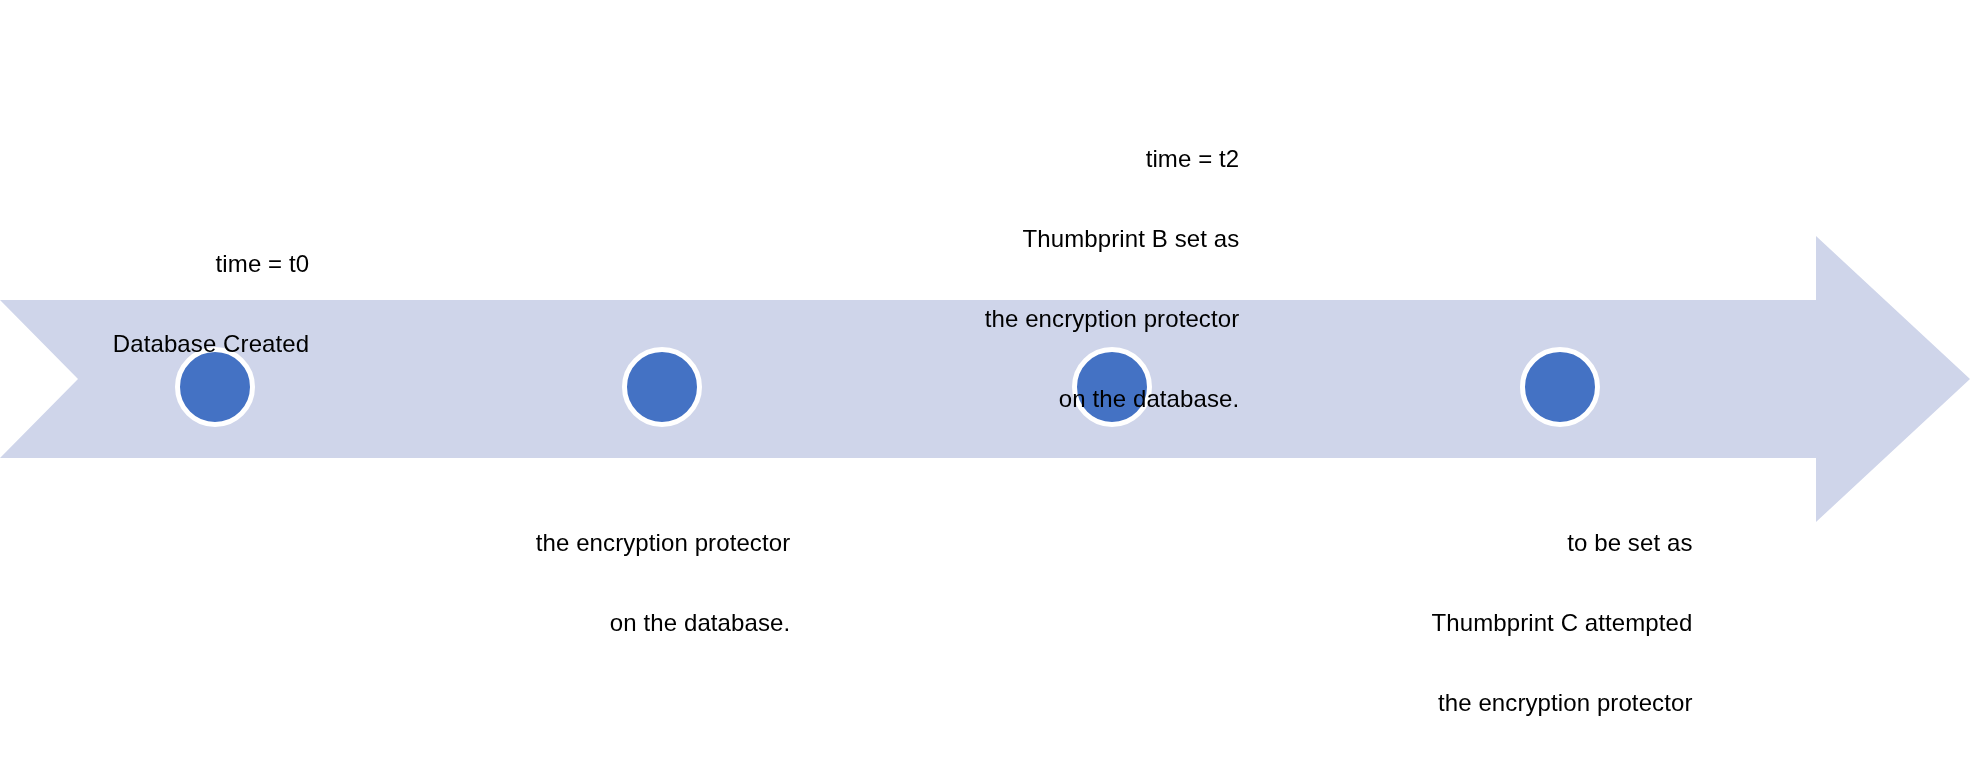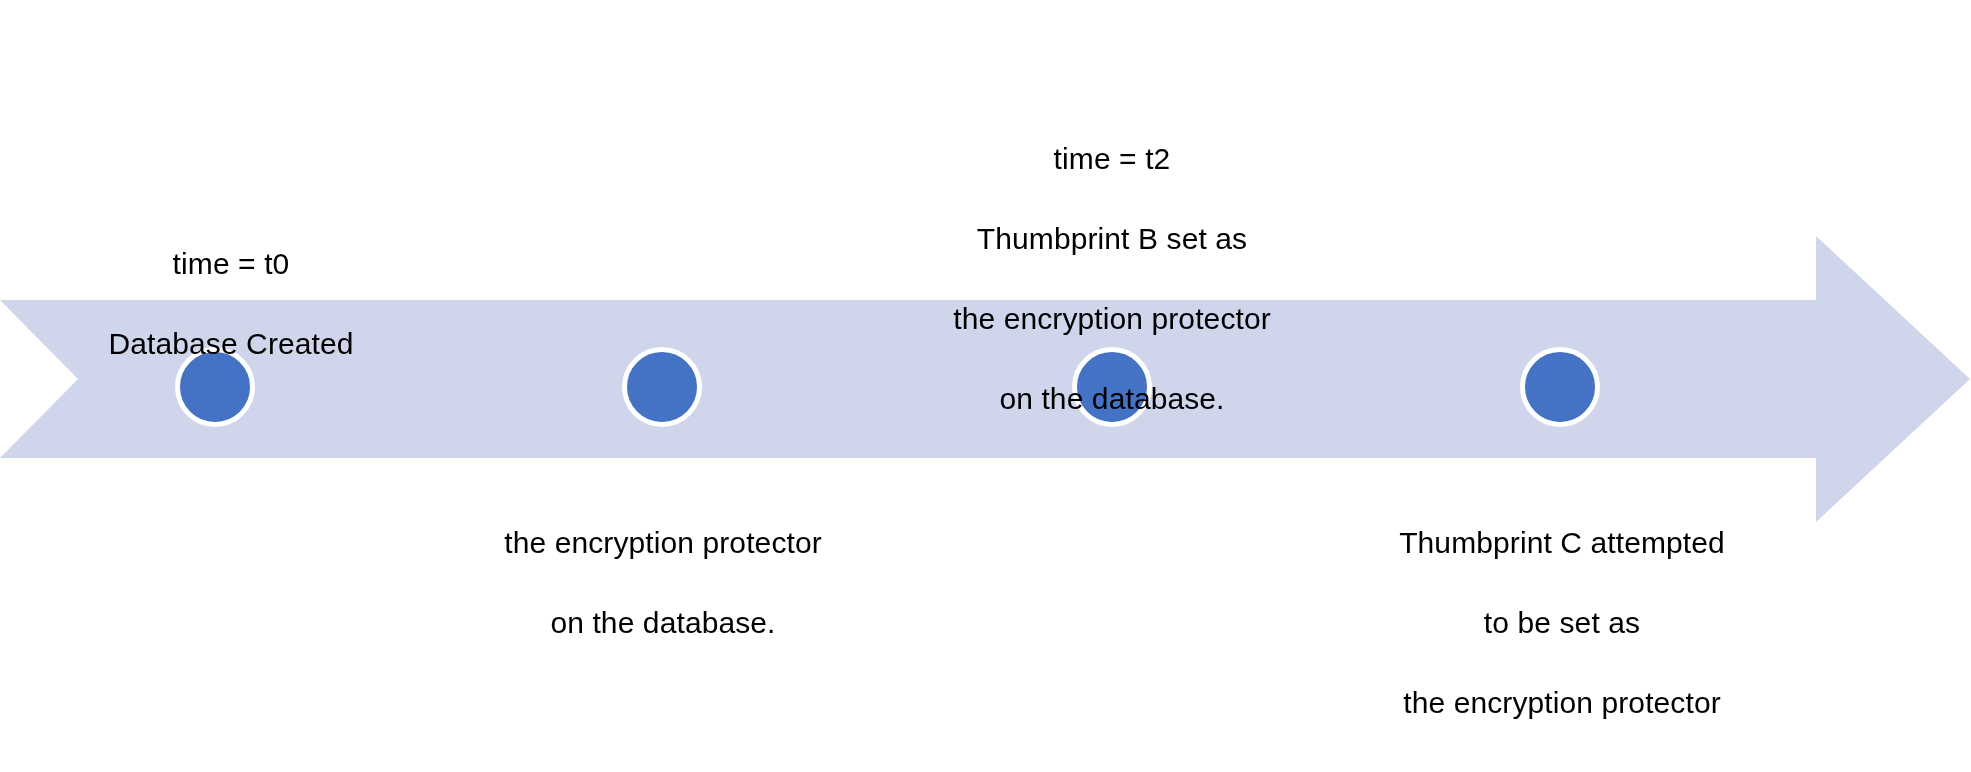--- a/index.html
+++ b/index.html
@@ -38,23 +38,23 @@
     border-radius: 50%;
     background: #4472c4;
     border: 5px solid #ffffff;
     box-sizing: border-box;
     transform: translate(-50%, -50%);
   }
 
   
   .callout {
     position: absolute;
-    text-align: center;
+    text-align: right;
     color: #000000;
-    font-size: 30px;
+    font-size: 24px;
     line-height: 40px;
     white-space: pre-line;
     transform: translateX(-50%);
     letter-spacing: 0.1px;
   }
   .callout.above {
     
   }
   .callout .line {
     display: block;
@@ -67,37 +67,37 @@
 
   <svg class="arrow-layer" viewBox="0 0 1971 772" width="1971" height="772" xmlns="http://www.w3.org/2000/svg" aria-hidden="true">
     <polygon points="0,300 1816,300 1816,236 1970,379 1816,522 1816,458 0,458 78,379" fill="#CFD5EA"></polygon>
   </svg>
 
   <div class="marker" style="left: 215px; top: 387px; background: rgb(68, 114, 196); border-color: rgb(255, 255, 255);"></div>
   <div class="marker" style="left: 662px; top: 387px; background: rgb(68, 114, 196); border-color: rgb(255, 255, 255);"></div>
   <div class="marker" style="left: 1112px; top: 387px; background: rgb(68, 114, 196); border-color: rgb(255, 255, 255);"></div>
   <div class="marker" style="left: 1560px; top: 387px; background: rgb(68, 114, 196); border-color: rgb(255, 255, 255);"></div>
 
-  <div class="callout above" style="left: 211px; top: 204px; color: rgb(0, 0, 0); margin-left: 20px;">
+  <div class="callout above" style="left: 211px; top: 204px; color: rgb(0, 0, 0);">
     <span class="line">time = t0</span>
     <span class="line">Database Created</span>
   </div>
 
   <div class="callout below" style="left: 663px; top: 483px; color: rgb(0, 0, 0);">
     <span class="line">the encryption protector</span>
     <span class="line">on the database.</span>
   </div>
 
   <div class="callout above" style="left: 1112px; top: 99px; color: rgb(0, 0, 0);">
     <span class="line">time = t2</span>
     <span class="line">Thumbprint B set as</span>
     <span class="line">the encryption protector</span>
     <span class="line">on the database.</span>
   </div>
 
   <div class="callout below" style="left: 1562px; top: 483px; color: rgb(0, 0, 0);">
+    <span class="line">to be set as</span>
     <span class="line">Thumbprint C attempted</span>
-    <span class="line">to be set as</span>
     <span class="line">the encryption protector</span>
     
   </div>
 
 </div>
 
 </body></html>

